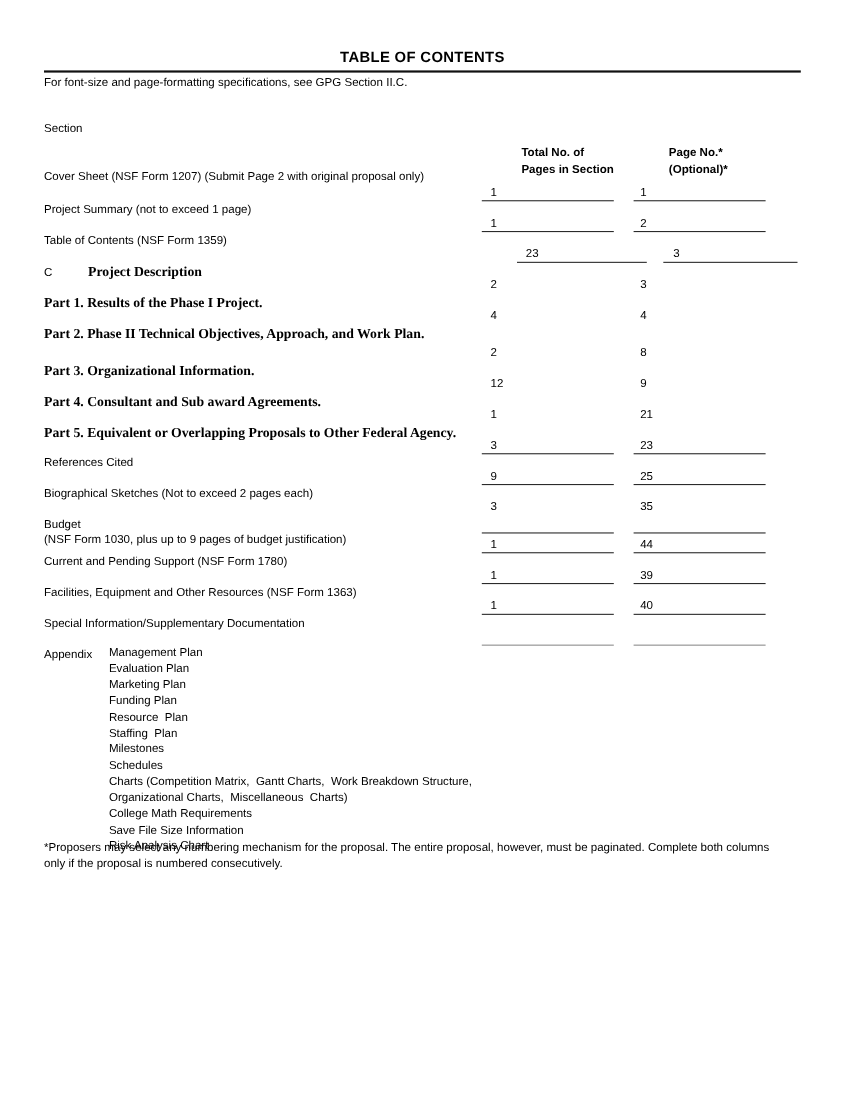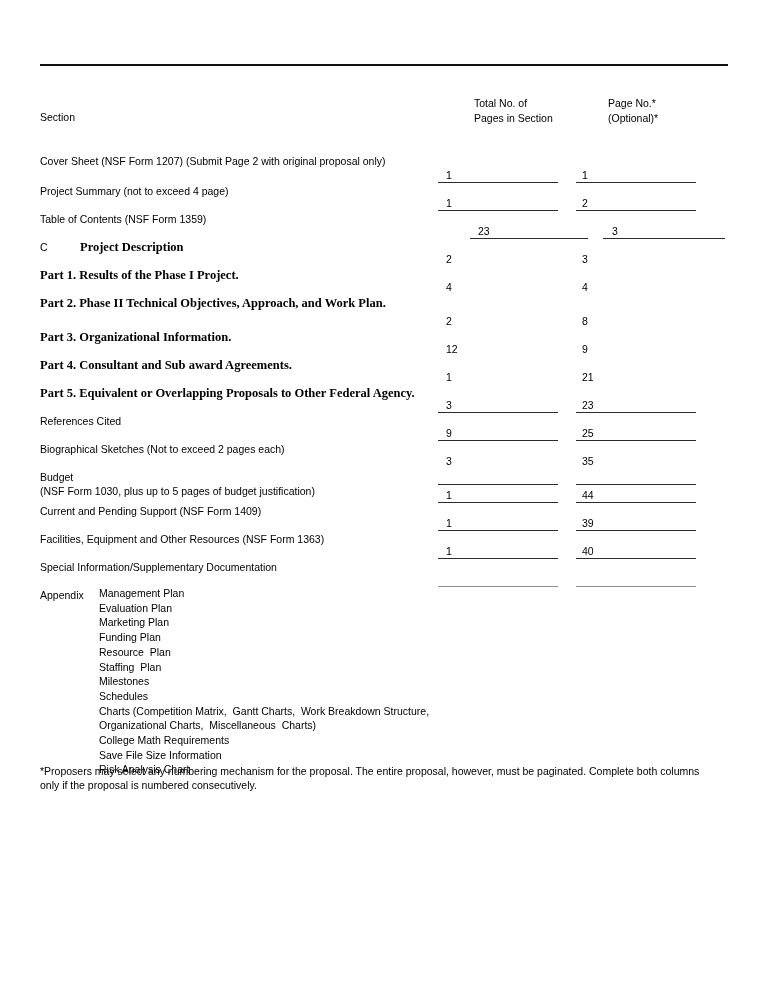--- a/index.html
+++ b/index.html
@@ -51,24 +51,25 @@
     top: 68px;
     left: 40px;
     font-size: 10.5px;
     line-height: 14px;
     white-space: nowrap;
   }
 
   
   .col-head {
     position: absolute;
-    font-weight: normal;
+    font-weight: bold;
     font-size: 10.5px;
     line-height: 15px;
     white-space: pre-line;
+    margin-top: 36px;
   }
   .col-head.total { top: 96px; left: 474px; }
   .col-head.pageno { top: 96px; left: 608px; }
   .section-head {
     position: absolute;
     top: 111px;
     left: 40px;
     font-weight: normal;
     font-size: 10.5px;
   }
@@ -148,38 +149,40 @@
     width: 660px;
     font-size: 10.5px;
     line-height: 13.5px;
   }
 </style>
 </head>
 <body>
 
 <div class="page">
 
+  <div class="doc-title">TABLE OF CONTENTS</div>
 
   <div class="top-rule"></div>
 
+  <div class="gpg-note">For font-size and page-formatting specifications, see GPG Section II.C.</div>
 
   <div class="col-head total">Total No. of
 Pages in Section</div>
 
   <div class="col-head pageno">Page No.*
 (Optional)*</div>
 
   <div class="section-head">Section</div>
 
   <div class="rows" id="rows-container">
       <div class="row" style="position: absolute; top: 0px; left: 0px; width: 768px;">
         <div class="row-label">Cover Sheet (NSF Form 1207)  (Submit Page 2 with original proposal only)</div>
       </div>
       <div class="row" style="position: absolute; top: 30px; left: 0px; width: 768px;">
-        <div class="row-label">Project Summary (not to exceed 4 page)</div>
+        <div class="row-label">Project Summary (not to exceed 1 page)</div>
         <div class="cell c1">1</div>
         <div class="cell c2">1</div>
         <div class="uline u1" style="top: 14px;"></div>
         <div class="uline u2" style="top: 14px;"></div>
       </div>
       <div class="row" style="position: absolute; top: 58px; left: 0px; width: 768px;">
         <div class="row-label">Table of Contents (NSF Form 1359)</div>
         <div class="cell c1">1</div>
         <div class="cell c2">2</div>
         <div class="uline u1" style="top: 14px;"></div>
@@ -226,28 +229,28 @@
       </div>
       <div class="row" style="position: absolute; top: 288px; left: 0px; width: 768px;">
         <div class="row-label">Biographical Sketches (Not to exceed 2 pages each)</div>
         <div class="cell c1">9</div>
         <div class="cell c2">25</div>
         <div class="uline u1" style="top: 14px;"></div>
         <div class="uline u2" style="top: 14px;"></div>
       </div>
       <div class="row" style="position: absolute; top: 316px; left: 0px; width: 768px;">
         <div class="row-label">Budget
-(NSF Form 1030, plus up to 5 pages of budget justification)</div>
+(NSF Form 1030, plus up to 9 pages of budget justification)</div>
         <div class="cell c1">3</div>
         <div class="cell c2">35</div>
         <div class="uline u1" style="top: 30px;"></div>
         <div class="uline u2" style="top: 30px;"></div>
       </div>
       <div class="row" style="position: absolute; top: 350px; left: 0px; width: 768px;">
-        <div class="row-label">Current and Pending Support (NSF Form 1409)</div>
+        <div class="row-label">Current and Pending Support (NSF Form 1780)</div>
         <div class="cell c1">1</div>
         <div class="cell c2">44</div>
         <div class="uline u1" style="top: 14px;"></div>
         <div class="uline u2" style="top: 14px;"></div>
       </div>
       <div class="row" style="position: absolute; top: 378px; left: 0px; width: 768px;">
         <div class="row-label">Facilities, Equipment and Other Resources (NSF Form 1363)</div>
         <div class="cell c1">1</div>
         <div class="cell c2">39</div>
         <div class="uline u1" style="top: 14px;"></div>

